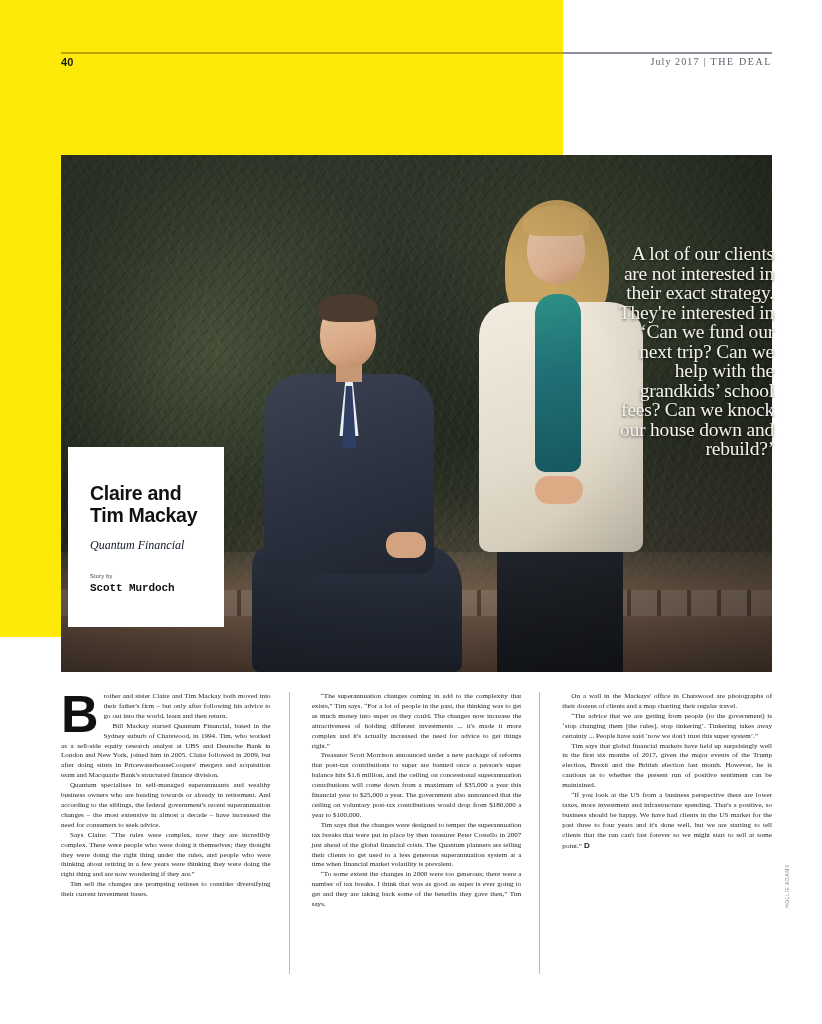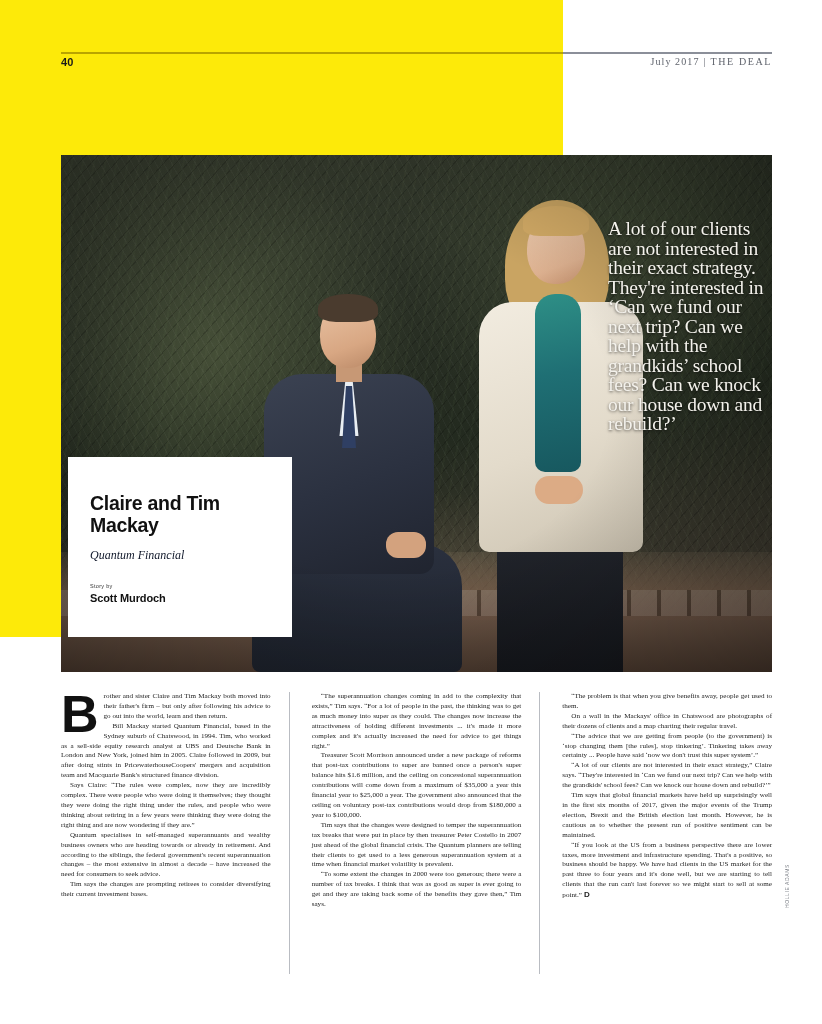--- a/index.html
+++ b/index.html
@@ -237,40 +237,39 @@
   .photo-vignette {
     position: absolute;
     inset: 0;
     background: radial-gradient(ellipse 78% 82% at 46% 48%, rgba(0,0,0,0) 40%, rgba(0,0,0,0.42) 100%);
   }
 
   
   .pull-quote {
     position: absolute;
     left: 608px;
-    top: 219px;
+    top: 244px;
     width: 166px;
-    text-align: left;
+    text-align: right;
     color: #f4f2ec;
     font-family: "Liberation Serif", "DejaVu Serif", serif;
     font-size: 19.5px;
     line-height: 19.5px;
     letter-spacing: -0.2px;
     text-shadow: 0 1px 3px rgba(0,0,0,0.65);
   }
 
   
   .name-card {
     position: absolute;
     left: 68px;
-    top: 457px;
-    width: 184px;
+    top: 447px;
+    width: 156px;
     height: 180px;
     background: #ffffff;
-    padding-left: 40px;
   }
   .name-card .name {
     position: absolute;
     left: 22px;
     top: 35px;
     right: 14px;
     font-family: "Liberation Sans", sans-serif;
     font-weight: bold;
     font-size: 19.5px;
     line-height: 22px;
@@ -292,21 +291,21 @@
     top: 126px;
     font-family: "Liberation Sans", sans-serif;
     font-size: 5.5px;
     letter-spacing: 0.3px;
     color: #333333;
   }
   .name-card .byline {
     position: absolute;
     left: 22px;
     top: 135px;
-    font-family: Liberation Sans, sans-serif;
+    font-family: Liberation Mono, monospace;
     font-weight: bold;
     font-size: 11px;
     letter-spacing: -0.1px;
     color: #111111;
   }
 
   
   .article {
     position: absolute;
     left: 61px;
@@ -416,33 +415,31 @@
   <div class="name">Claire and Tim Mackay</div>
   <div class="firm">Quantum Financial</div>
   <div class="story-by">Story by</div>
   <div class="byline">Scott Murdoch</div>
 </div>
 
 <div class="article">
   <div class="col">
       <p class="first"><span class="dropcap">B</span>rother and sister Claire and Tim Mackay both moved into their father's firm – but only after following his advice to go out into the world, learn and then return.</p>
       <p>Bill Mackay started Quantum Financial, based in the Sydney suburb of Chatswood, in 1994. Tim, who worked as a sell-side equity research analyst at UBS and Deutsche Bank in London and New York, joined him in 2005. Claire followed in 2009, but after doing stints in PricewaterhouseCoopers' mergers and acquisition team and Macquarie Bank's structured finance division.</p>
+      <p>Quantum specialises in self-managed superannuants and wealthy business owners who are heading towards or already in retirement. And according to the siblings, the federal government's recent superannuation changes – the most extensive in almost a decade – have increased the need for consumers to seek advice.</p>
       <p>Says Claire: “The rules were complex, now they are incredibly complex. There were people who were doing it themselves; they thought they were doing the right thing under the rules, and people who were thinking about retiring in a few years were thinking they were doing the right thing and are now wondering if they are.”</p>
-      <p>Quantum specialises in self-managed superannuants and wealthy business owners who are heading towards or already in retirement. And according to the siblings, the federal government's recent superannuation changes – the most extensive in almost a decade – have increased the need for consumers to seek advice.</p>
-      <p>Tim says the changes are prompting retirees to consider diversifying their current investment bases.</p>
+      <p>Tim sell the changes are prompting retirees to consider diversifying their current investment bases.</p>
     </div>
   <div class="col">
       <p>“The superannuation changes coming in add to the complexity that exists,” Tim says. “For a lot of people in the past, the thinking was to get as much money into super as they could. The changes now increase the attractiveness of holding different investments ... it's made it more complex and it's actually increased the need for advice to get things right.”</p>
       <p>Treasurer Scott Morrison announced under a new package of reforms that post-tax contributions to super are banned once a person's super balance hits $1.6 million, and the ceiling on concessional superannuation contributions will come down from a maximum of $35,000 a year this financial year to $25,000 a year. The government also announced that the ceiling on voluntary post-tax contributions would drop from $180,000 a year to $100,000.</p>
       <p>Tim says that the changes were designed to temper the superannuation tax breaks that were put in place by then treasurer Peter Costello in 2007 just ahead of the global financial crisis. The Quantum planners are telling their clients to get used to a less generous superannuation system at a time when financial market volatility is prevalent.</p>
       <p>“To some extent the changes in 2000 were too generous; there were a number of tax breaks. I think that was as good as super is ever going to get and they are taking back some of the benefits they gave then,” Tim says.</p>
     </div>
   <div class="col">
-      <p>“The problem is that when you give benefits away, people get used to them.</p>
       <p>On a wall in the Mackays' office in Chatswood are photographs of their dozens of clients and a map charting their regular travel.</p>
       <p>“The advice that we are getting from people (to the government) is ‘stop changing them [the rules], stop tinkering’. Tinkering takes away certainty ... People have said ‘now we don't trust this super system’.”</p>
-      <p>“A lot of our clients are not interested in their exact strategy,” Claire says. “They're interested in ‘Can we fund our next trip? Can we help with the grandkids' school fees? Can we knock our house down and rebuild?’”</p>
       <p>Tim says that global financial markets have held up surprisingly well in the first six months of 2017, given the major events of the Trump election, Brexit and the British election last month. However, he is cautious as to whether the present run of positive sentiment can be maintained.</p>
       <p>“If you look at the US from a business perspective there are lower taxes, more investment and infrastructure spending. That's a positive, so business should be happy. We have had clients in the US market for the past three to four years and it's done well, but we are starting to tell clients that the run can't last forever so we might start to sell at some point.”<span class="endmark"> D</span></p>
     </div>
 </div>
 
 <div class="photo-credit">HOLLIE ADAMS</div>
 
 </body></html>

